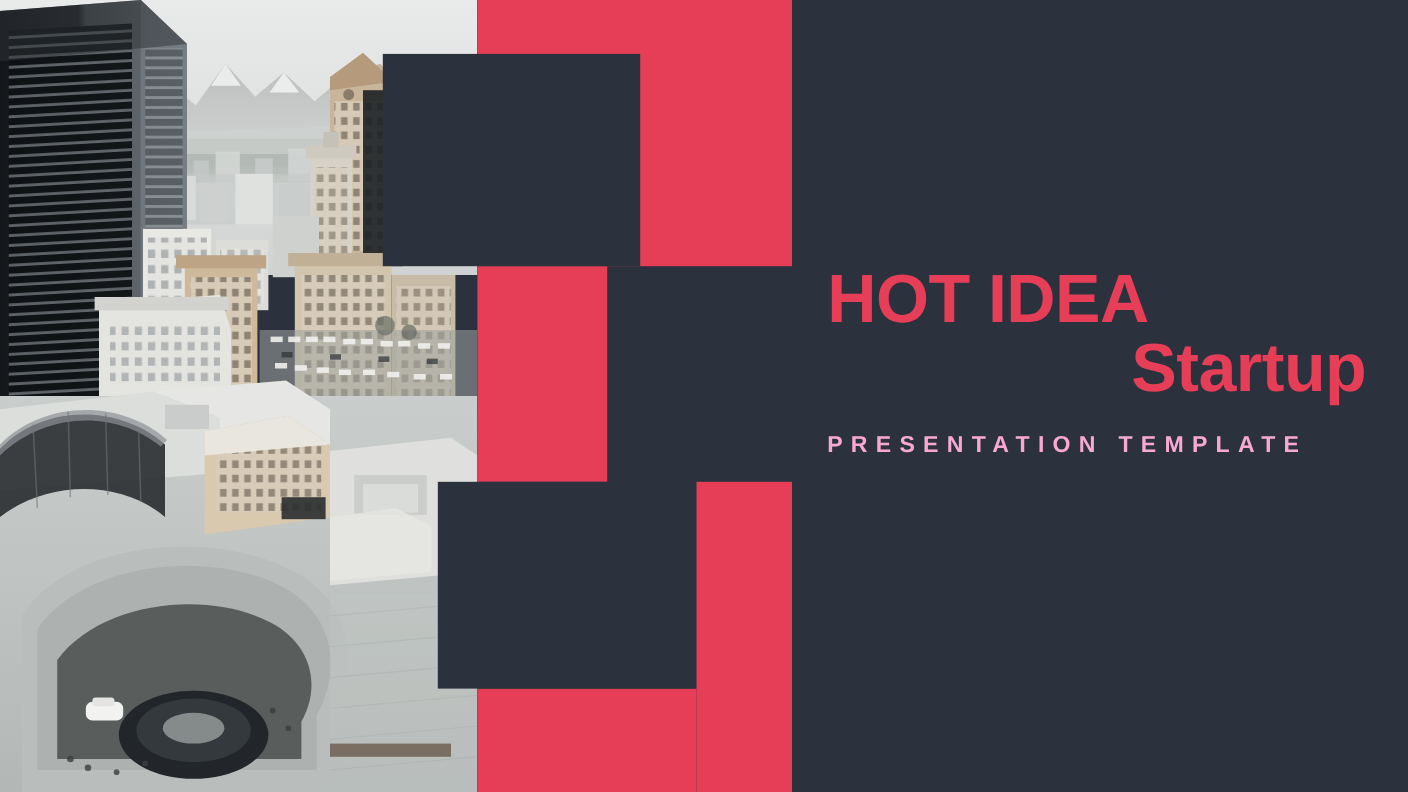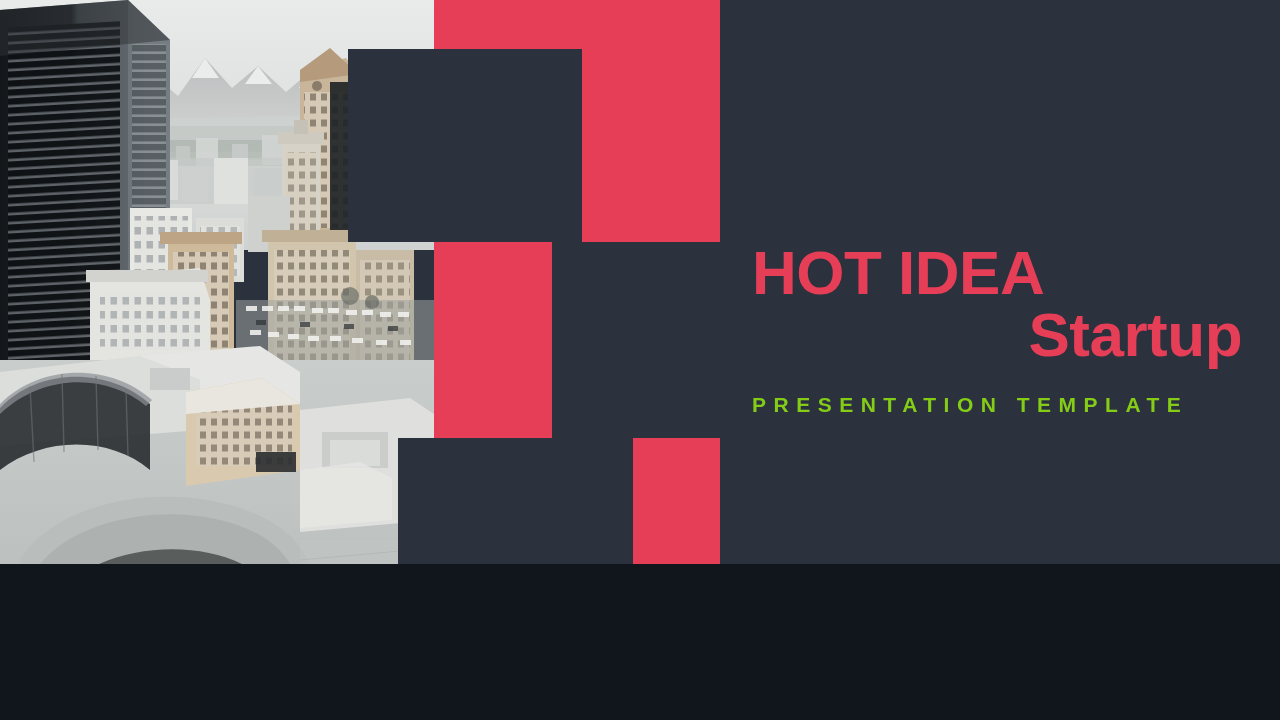--- a/index.html
+++ b/index.html
@@ -1,17 +1,17 @@
 <!DOCTYPE html>
 <html><head>
 <meta charset="utf-8">
 <style>
   html,body{margin:0;padding:0;background:#11151c;}
   #slide{
-    position:relative;width:1280px;height:564px;overflow:hidden;
+    position:relative;width:1280px;height:720px;overflow:hidden;
     background:#2b323e;
     font-family:"Liberation Sans", sans-serif;
   }
   
   #photo{position:absolute;left:0;top:0;width:434px;height:720px;overflow:hidden;}
   #photo svg{display:block;width:434px;height:720px;}
 
   
   .blk{position:absolute;}
   #red-top      {left:434px;  top:0px;   width:286px; height:242px;}
@@ -239,16 +239,16 @@
   <div class="blk" id="red-top" style="background: rgb(230, 62, 87);"></div>
   <div class="blk" id="red-mid" style="background: rgb(230, 62, 87);"></div>
   <div class="blk" id="red-bottomcol" style="background: rgb(230, 62, 87);"></div>
   <div class="blk" id="red-bottombar" style="background: rgb(230, 62, 87);"></div>
   <div class="blk" id="navy-top" style="background: rgb(43, 50, 62);"></div>
   <div class="blk" id="navy-bottom" style="background: rgb(43, 50, 62);"></div>
 
   <div id="textcol">
     <h1 class="headline" id="title-line1" style="color: rgb(230, 62, 87);">HOT IDEA</h1>
     <h1 class="headline" id="title-line2" style="color: rgb(230, 62, 87);">Startup</h1>
-    <div id="subtitle" style="color: #84cc16;">PRESENTATION TEMPLATE</div>
+    <div id="subtitle" style="color: #f9a8d4;">PRESENTATION TEMPLATE</div>
   </div>
 
 </div>
 
 </body></html>

